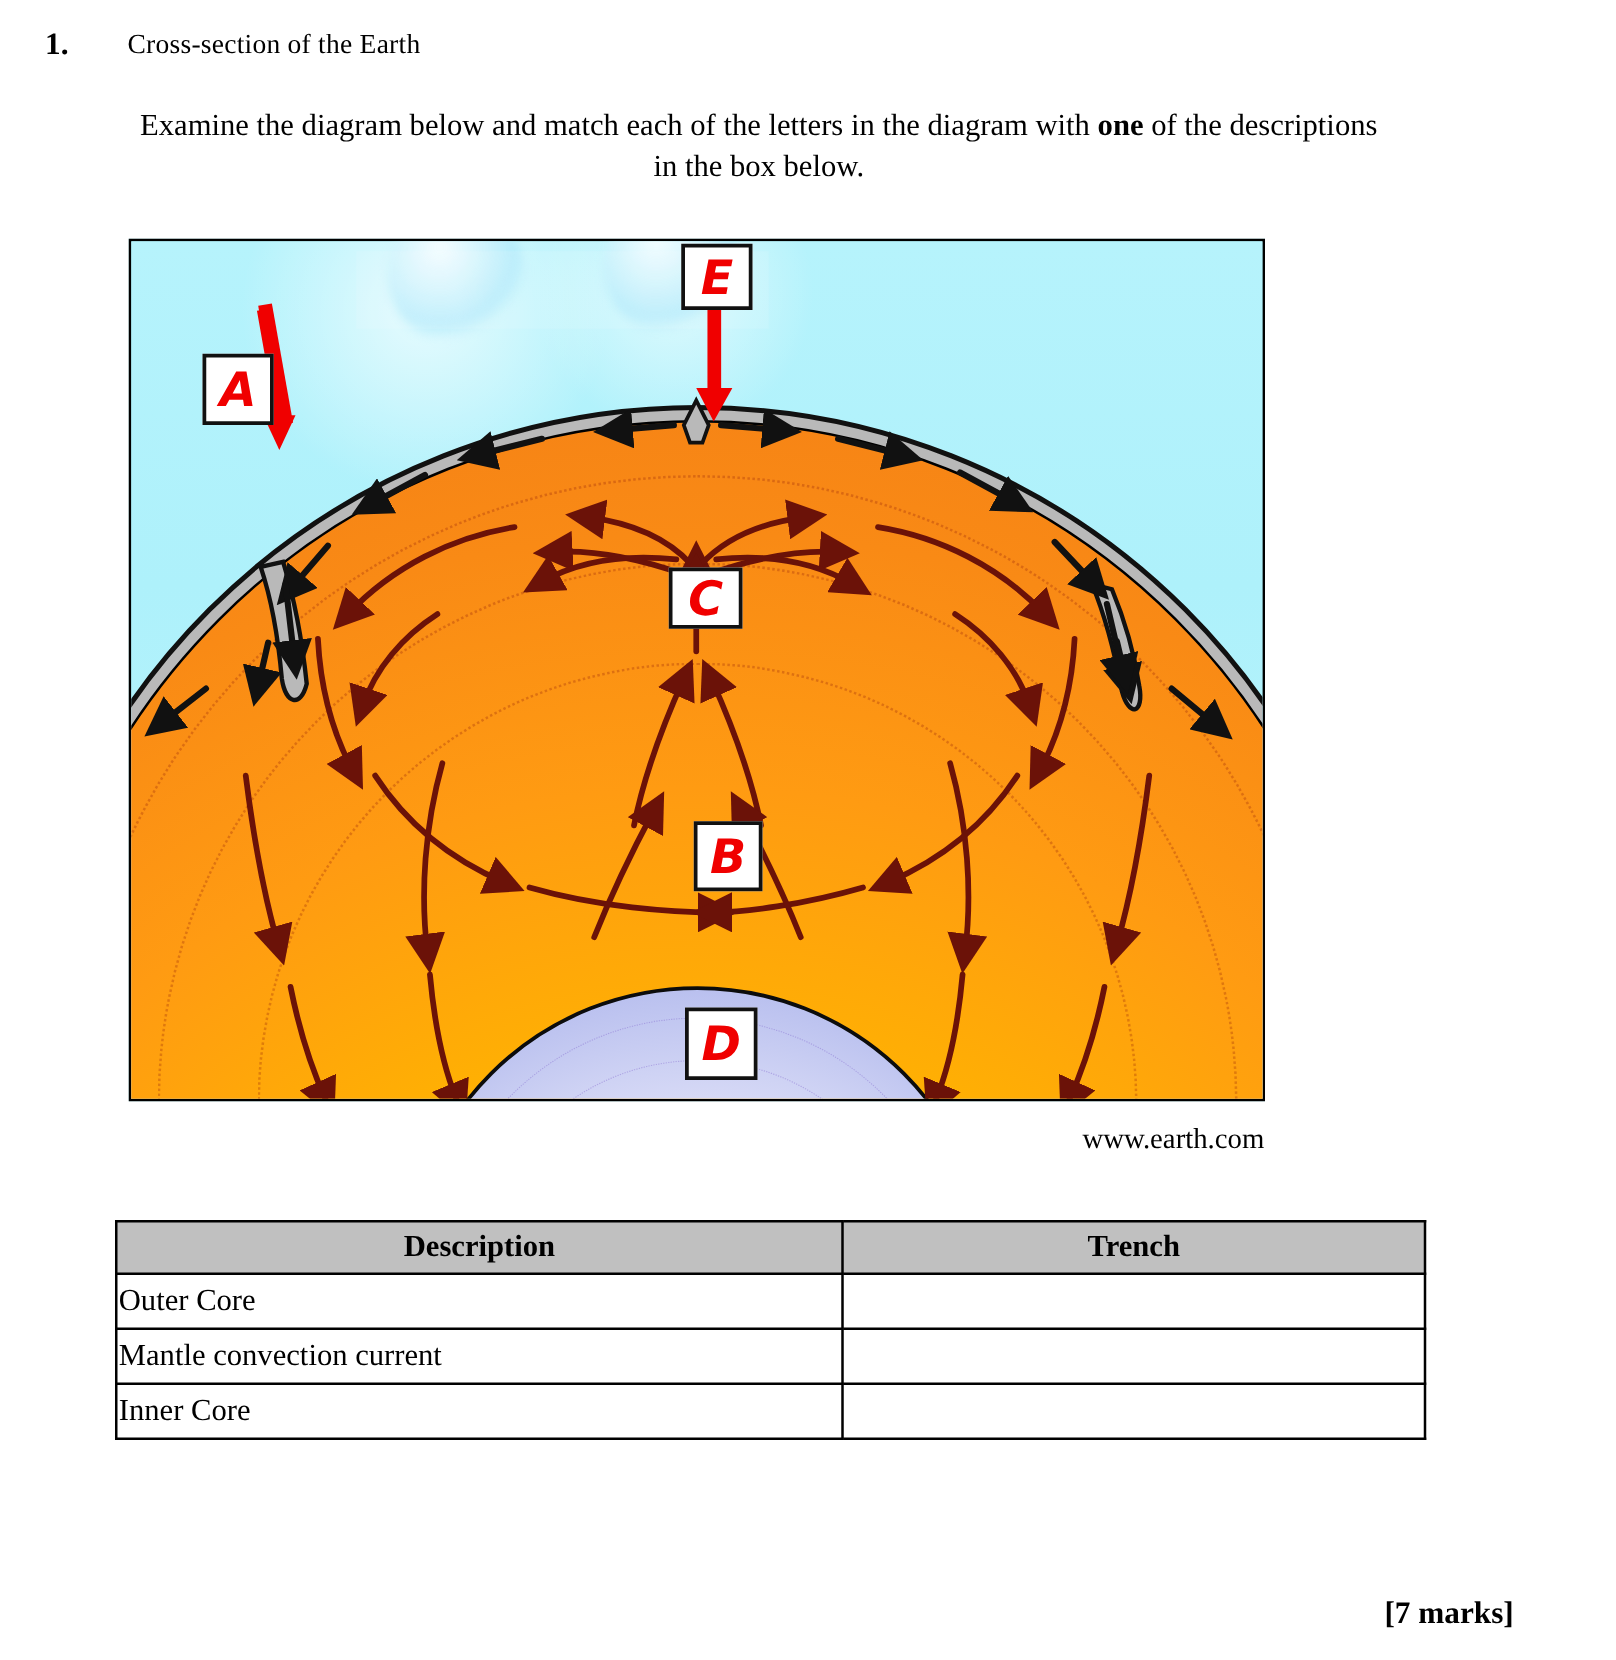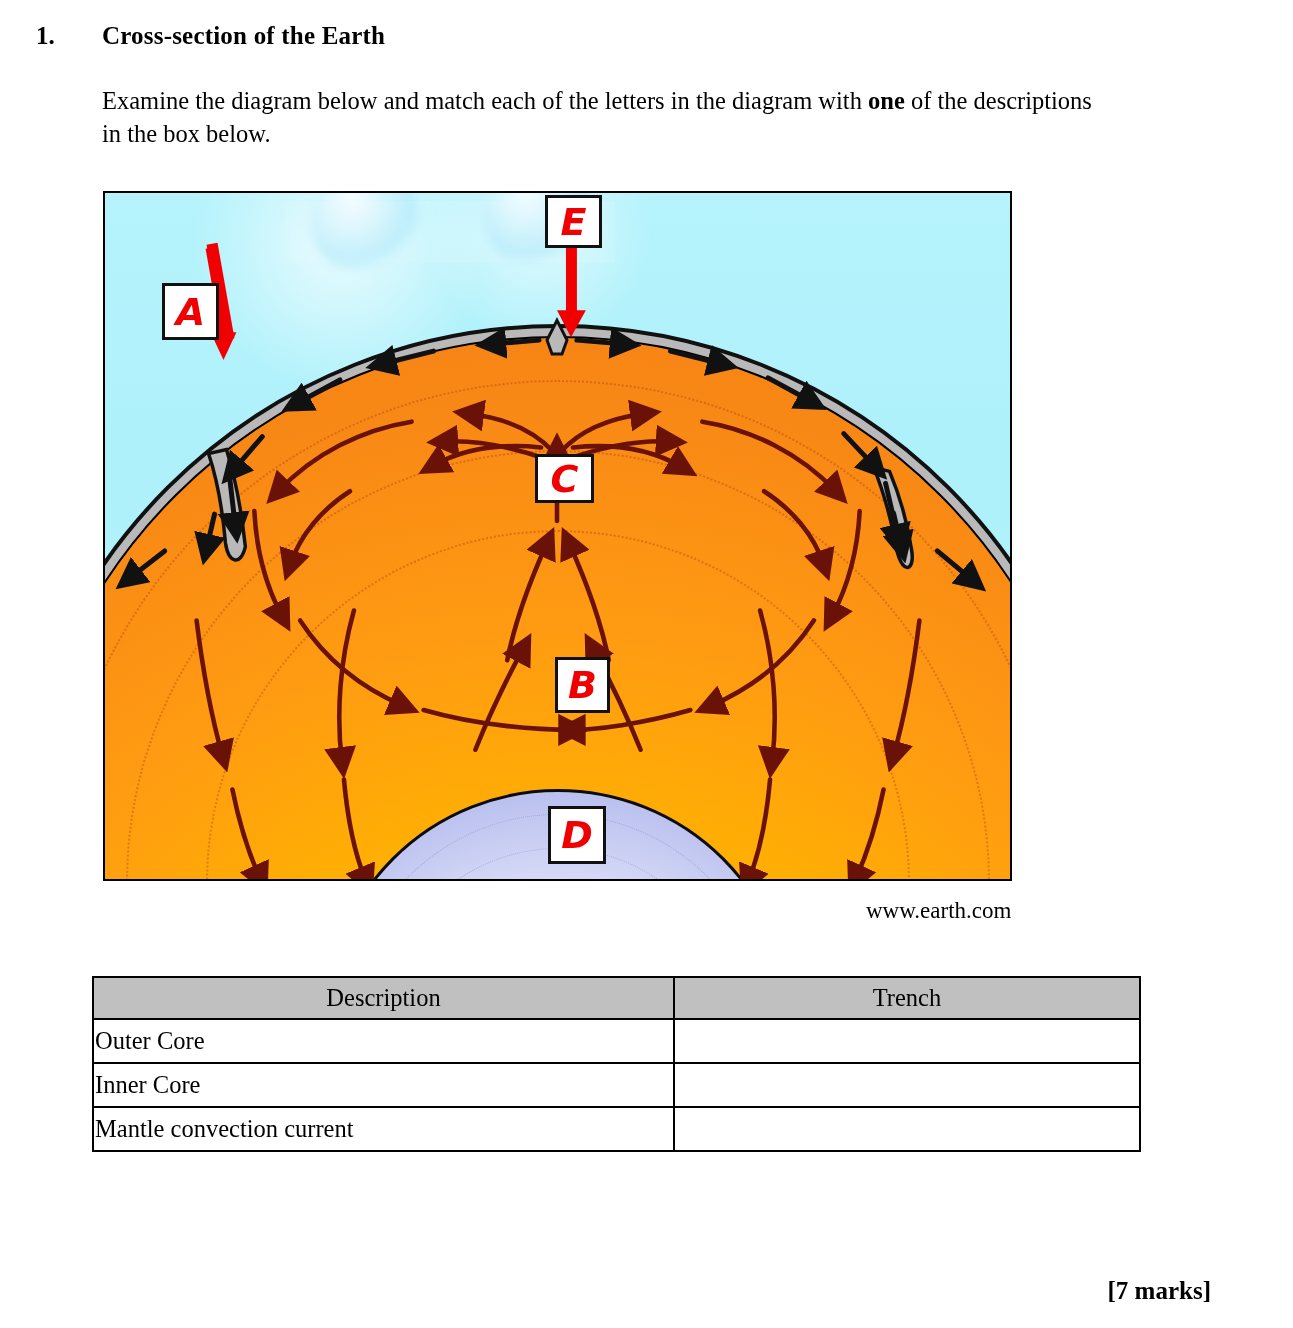--- a/index.html
+++ b/index.html
@@ -27,32 +27,33 @@
     position: absolute;
     left: 0;
     top: 0;
     font-size: 25px;
     font-weight: bold;
   }
   #q-title {
     position: absolute;
     left: 66px;
     top: 0;
-    font-size: 25px;
-    font-weight: bold;
+    font-size: 22px;
+    font-weight: normal;
     letter-spacing: 0.2px;
   }
 
   #instruction {
     position: absolute;
     left: 102px;
     top: 84px;
     width: 1010px;
     font-size: 24.5px;
     line-height: 33px;
+    text-align: center;
   }
   #instruction b { font-weight: bold; }
 
   
   #earth-figure {
     position: absolute;
     left: 103px;
     top: 191px;
     width: 909px;
     height: 690px;
@@ -181,21 +182,21 @@
     table-layout: fixed;
   }
   #answer-table th, #answer-table td {
     border: 2px solid #000;
     height: 44px;
     box-sizing: border-box;
   }
   #answer-table thead th {
     background: #c0c0c0;
     font-size: 24.5px;
-    font-weight: normal;
+    font-weight: bold;
     height: 42px;
   }
   #answer-table tbody td.desc {
     text-align: left;
     font-size: 24.5px;
     font-weight: normal;
   }
   #answer-table tbody td.letter { background: #fff; }
   .col-desc { width: 581px; }
   .col-letter { width: 466px; }
@@ -376,23 +377,23 @@
       <th class="col-desc">Description</th>
       <th class="col-letter">Trench</th>
     </tr>
   </thead>
   <tbody>
     <tr>
       <td class="desc">Outer Core</td>
       <td class="letter"></td>
     </tr>
     <tr>
-      <td class="desc">Inner Core</td>
+      <td class="desc">Mantle convection current</td>
       <td class="letter"></td>
     </tr>
     <tr>
-      <td class="desc">Mantle convection current</td>
+      <td class="desc">Inner Core</td>
       <td class="letter"></td>
     </tr>
   </tbody>
 </table>
 
 <div id="marks">[7 marks]</div>
 
 </body></html>

